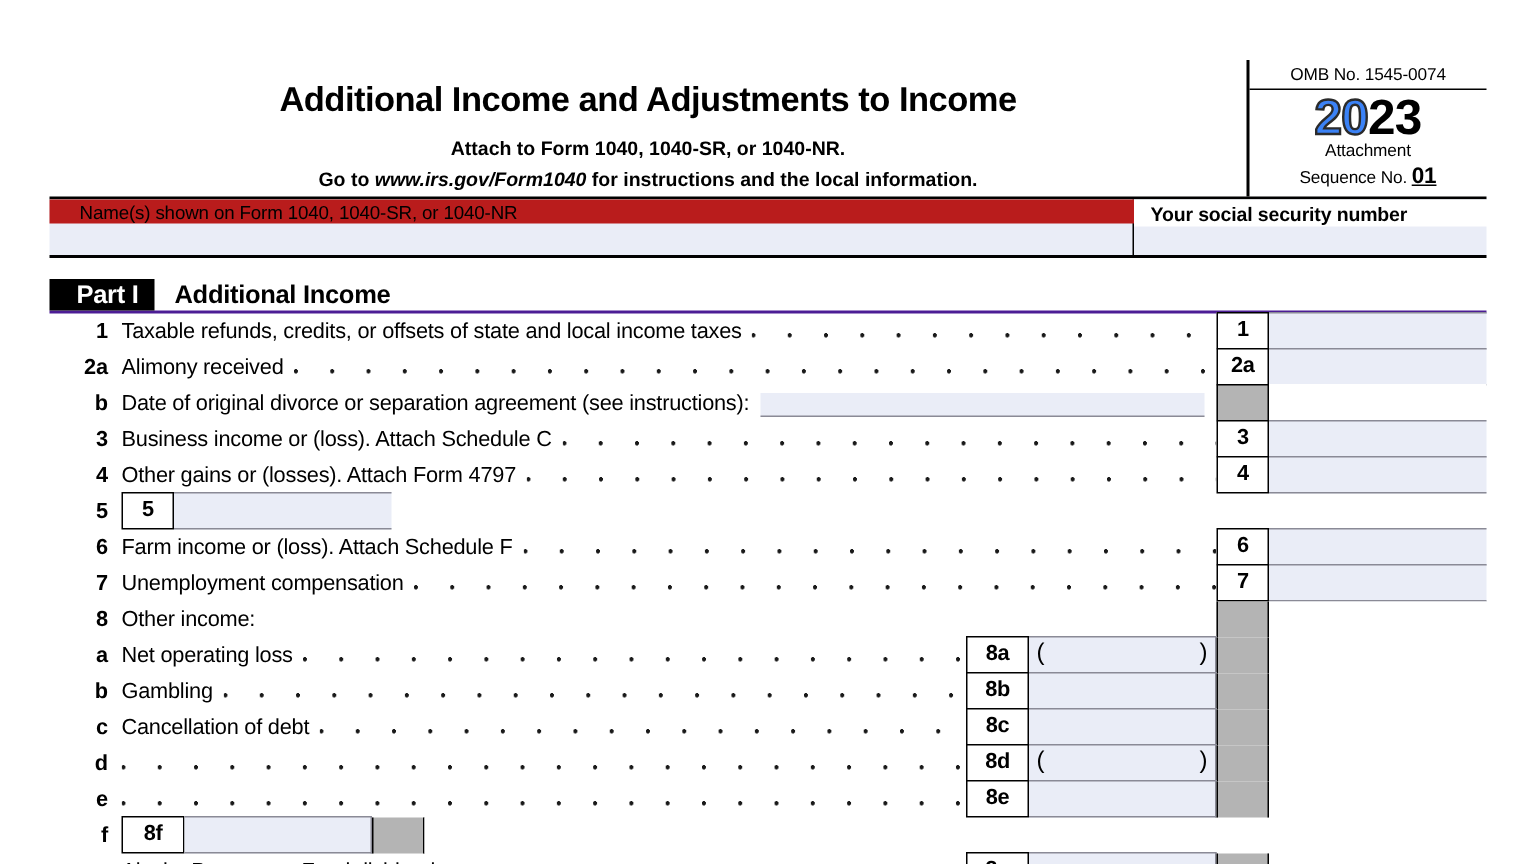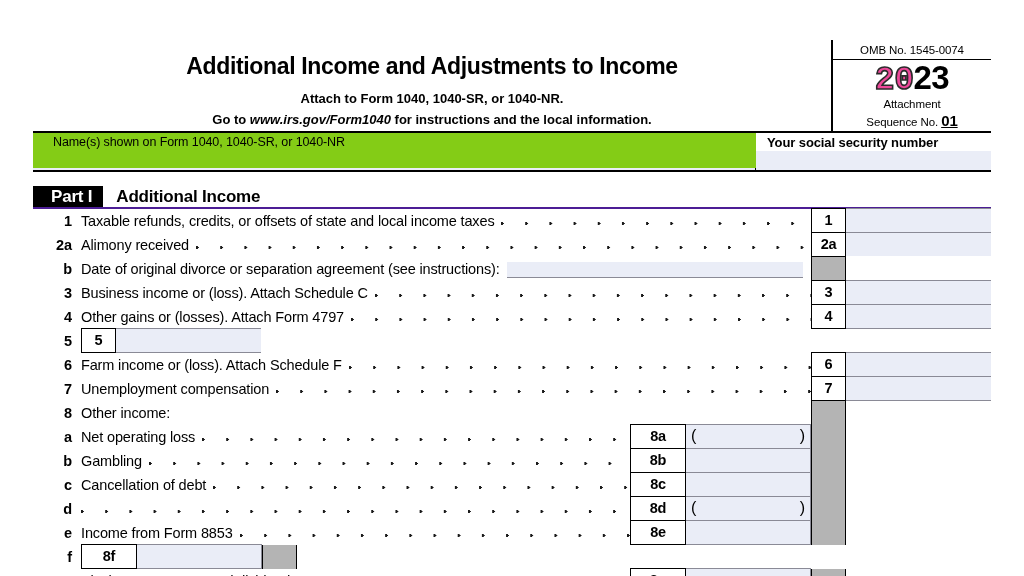--- a/index.html
+++ b/index.html
@@ -102,24 +102,23 @@
   .yearwrap {
     padding-top: 2px;
   }
   .year {
     font-size: 33px;
     font-weight: bold;
     line-height: 0.98;
     letter-spacing: -0.5px;
   }
   .year .hollow {
-    color: #ec4899;
+    color: #3b82f6;
     -webkit-text-stroke: 1.6px #2b2b2b;
     text-shadow: none;
-    font-family: Liberation Mono, monospace;
   }
   .attach-seq {
     font-size: 11.5px;
     line-height: 1.2;
     margin-top: 1px;
     letter-spacing: -0.1px;
   }
   .attach-seq .seqno {
     font-size: 15px;
     font-weight: bold;
@@ -144,23 +143,23 @@
   }
   .ssncell {
     width: 235px;
     box-sizing: border-box;
     padding: 2px 0 0 11px;
     background: #eaedf7;
   }
   .namelbl {
     font-size: 12.5px;
     letter-spacing: -0.1px;
-    background: #84cc16;
+    background: #b91c1c;
     margin: -2px -1px 0 -20px;
-    padding: 2px 0 19px 20px;
+    padding: 2px 0 0 20px;
   }
   .ssnlbl {
     font-size: 13px;
     font-weight: bold;
     letter-spacing: -0.1px;
     background: #ffffff;
     margin: -2px -1px 0 -11px;
     padding: 2px 0 1px 11px;
   }
 
@@ -276,21 +275,21 @@
     background: #ffffff;
     border-color: transparent;
   }
   .boxnum.shade {
     background: #b4b4b4;
   }
   .paren { color: #000; font-size: 16px; line-height: 1; }
 
   
   .inum {
-    width: 56px;
+    width: 42px;
     box-sizing: border-box;
     border: 1.5px solid #000;
     margin-top: -1.5px;
     background: #ffffff;
     font-size: 14.5px;
     font-weight: bold;
     display: flex;
     align-items: center;
     justify-content: center;
     letter-spacing: -0.3px;
@@ -519,21 +518,20 @@
           <span class="paren">(</span>
           <span></span>
           <span class="paren">)</span>
         </div>
         <div class="spacer-gray"></div>
         <div class="spacer-white"></div>
       </div>
       <div class="row">
         <div class="rnum">e</div>
         <div class="rdesc">
-          <span class="txt">Income from Form 8853</span>
           <div class="leader"></div>
         </div>
         <div class="inum">8e</div>
         <div class="iamt">
           <span></span>
         </div>
         <div class="spacer-gray"></div>
         <div class="spacer-white"></div>
       </div>
       <div class="row">

